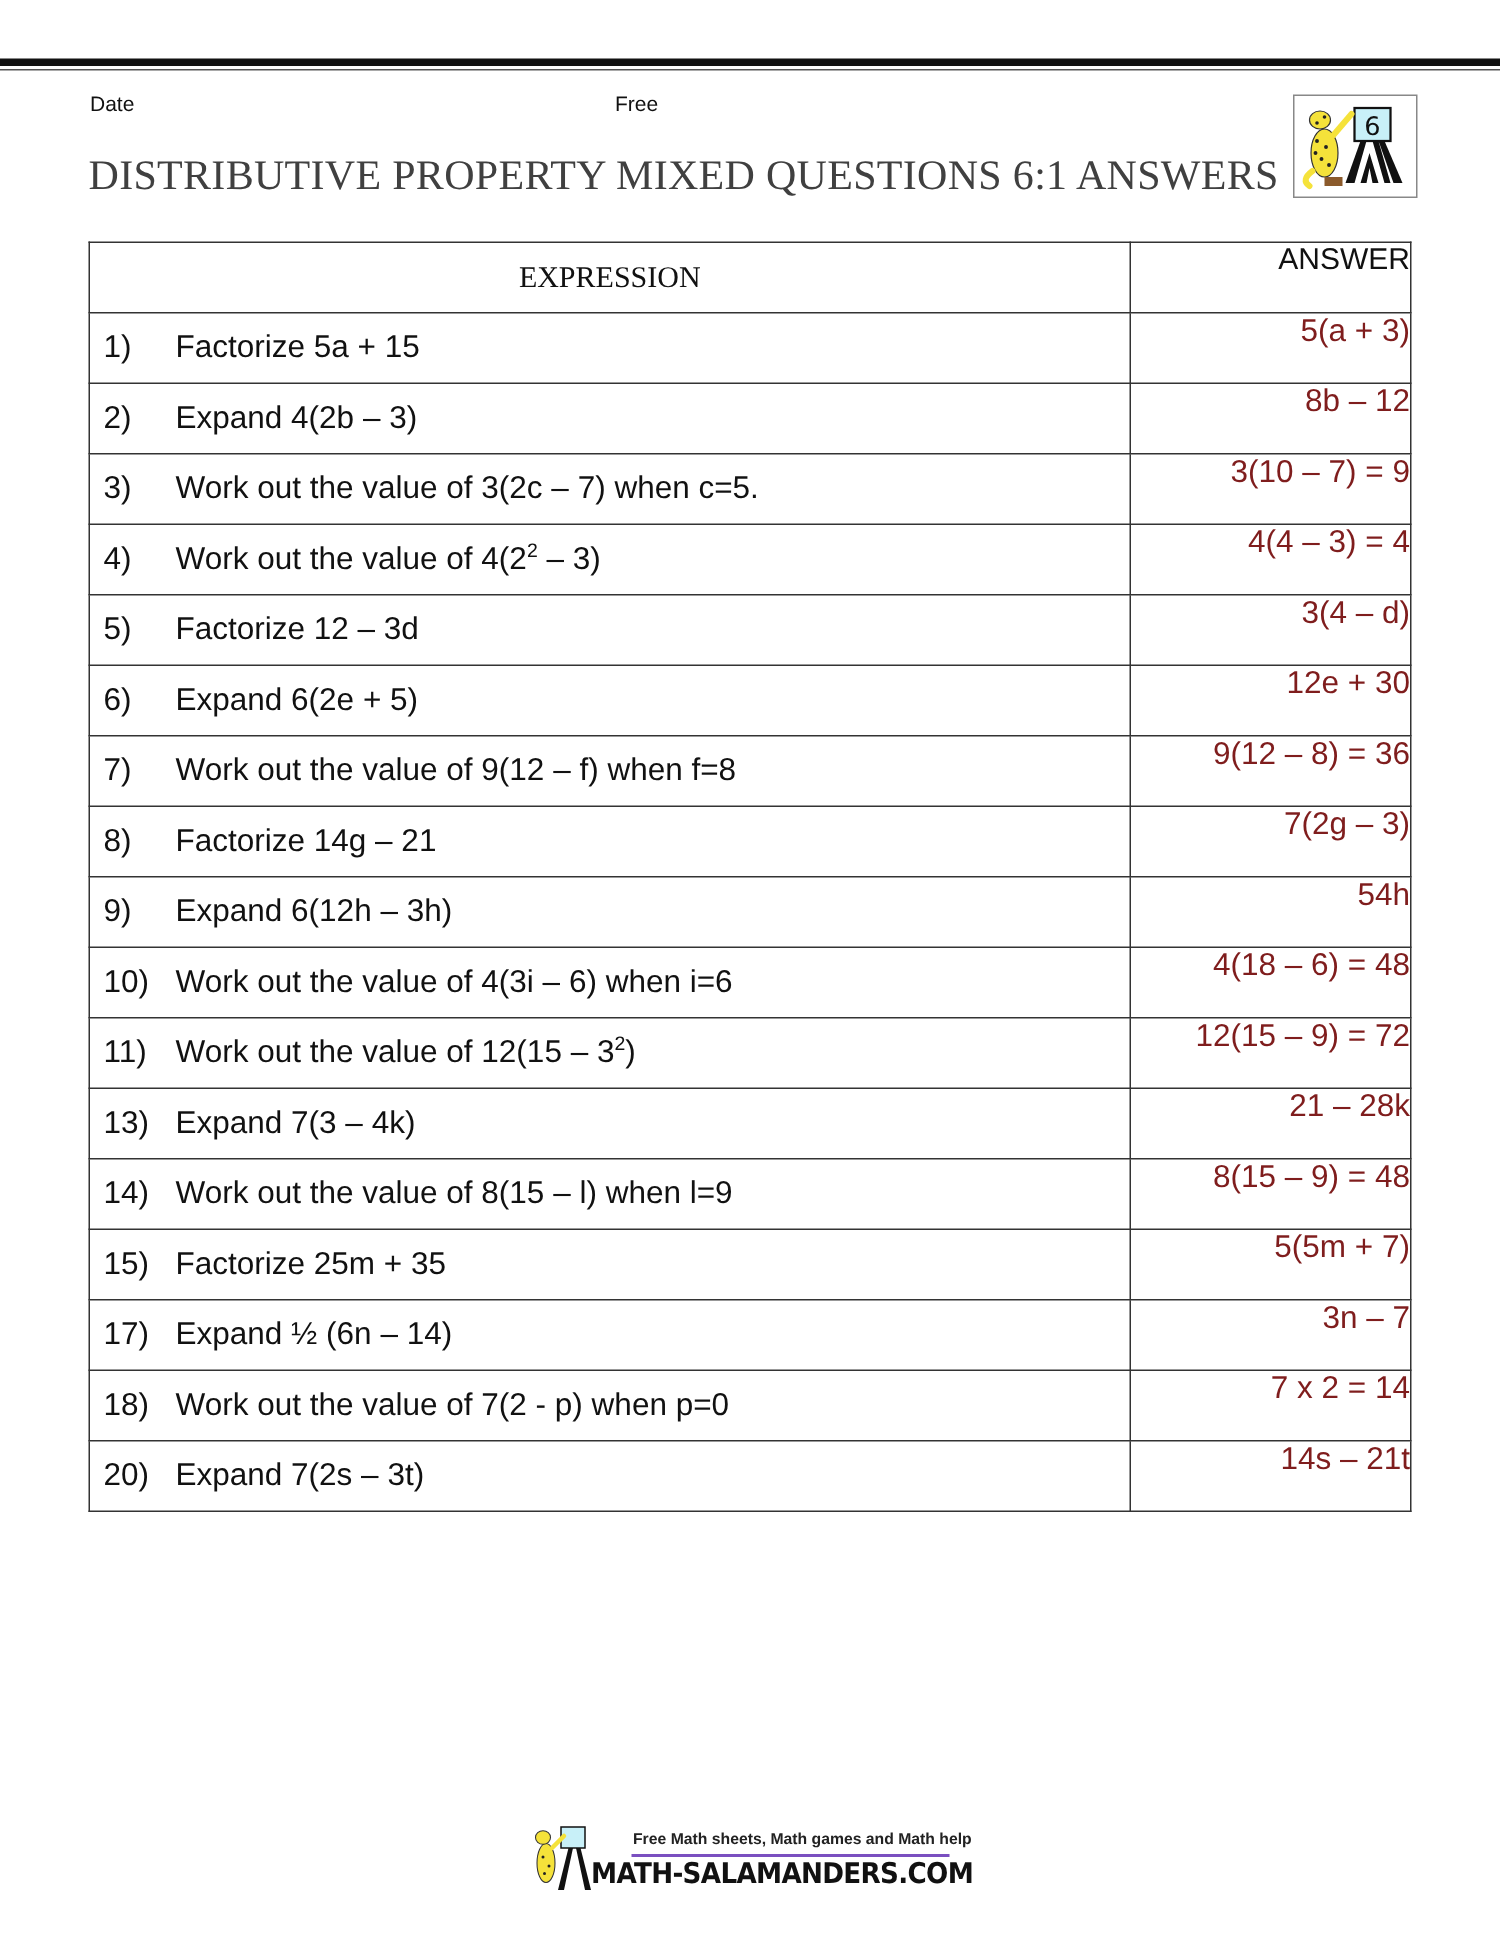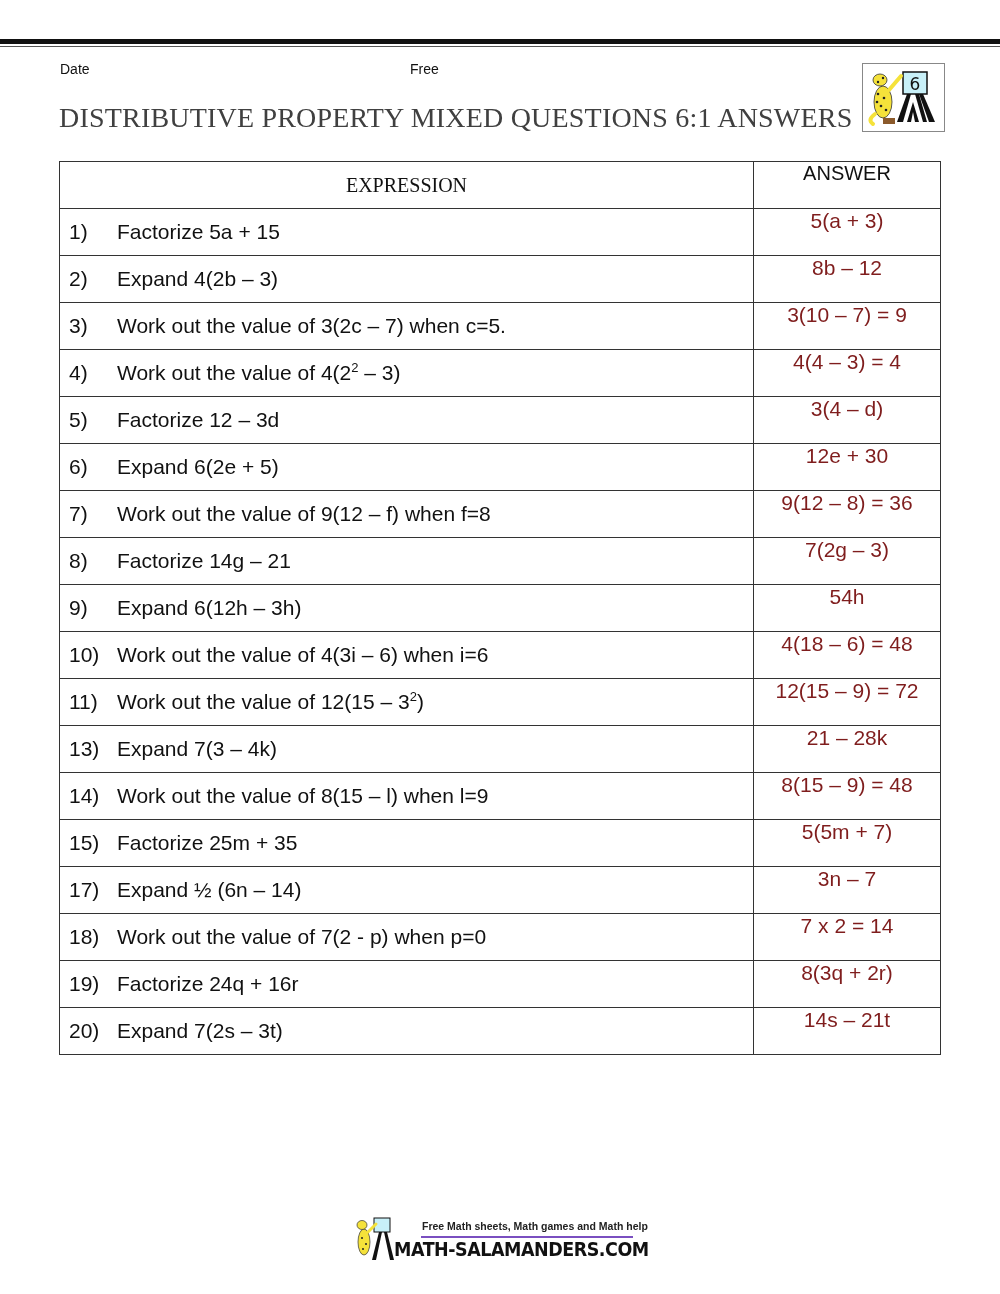--- a/index.html
+++ b/index.html
@@ -65,21 +65,21 @@
     table-layout: fixed;
   }
   table.answers th, table.answers td {
     border: 1px solid #333;
     height: 46px;
     padding: 0;
     font-size: 21px;
     font-weight: normal;
   }
   table.answers th.col-expr, table.answers td.expr-cell { width: 693px; }
-  table.answers th.col-ans, table.answers td.ans-cell { width: 186px; }
+  table.answers th.col-ans, table.answers td.ans-cell { width: 186px; text-align: right; }
   table.answers th {
     text-align: center;
     color: #111;
     font-size: 20px;
   }
   th.col-ans { vertical-align: top; padding-top: 5px; }
   th.col-expr { vertical-align: middle; padding-top: 2px; font-family: Liberation Serif, serif; }
   td.expr-cell {
     vertical-align: middle;
     padding-top: 2px;
@@ -239,24 +239,20 @@
       <td class="expr-cell"><span class="qnum">15)</span><span class="qtext">Factorize 25m + 35</span></td>
       <td class="ans-cell">5(5m + 7)</td>
     </tr>
     <tr>
       <td class="expr-cell"><span class="qnum">17)</span><span class="qtext">Expand ½ (6n – 14)</span></td>
       <td class="ans-cell">3n – 7</td>
     </tr>
     <tr>
       <td class="expr-cell"><span class="qnum">18)</span><span class="qtext">Work out the value of 7(2 - p) when p=0</span></td>
       <td class="ans-cell">7 x 2 = 14</td>
-    </tr>
-    <tr>
-      <td class="expr-cell"><span class="qnum">19)</span><span class="qtext">Factorize 24q + 16r</span></td>
-      <td class="ans-cell">8(3q + 2r)</td>
     </tr>
     <tr>
       <td class="expr-cell"><span class="qnum">20)</span><span class="qtext">Expand 7(2s – 3t)</span></td>
       <td class="ans-cell">14s – 21t</td>
     </tr>
   </tbody>
 </table>
 
 <div class="footer-logo">
   <svg width="44" height="46" viewBox="0 0 44 46" style="position:absolute;left:0;top:0;">

